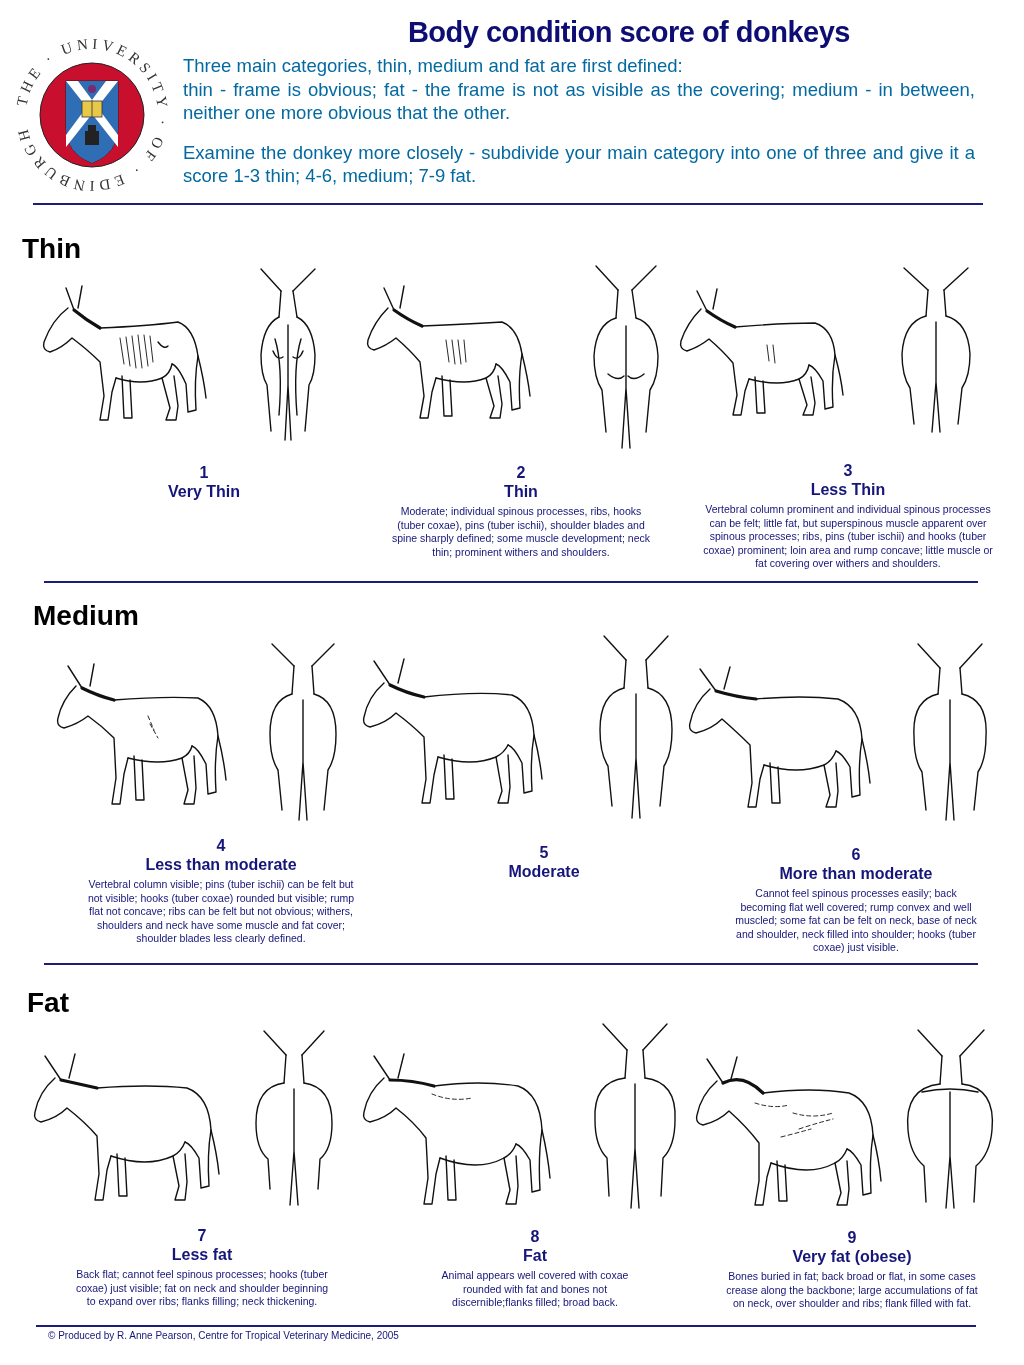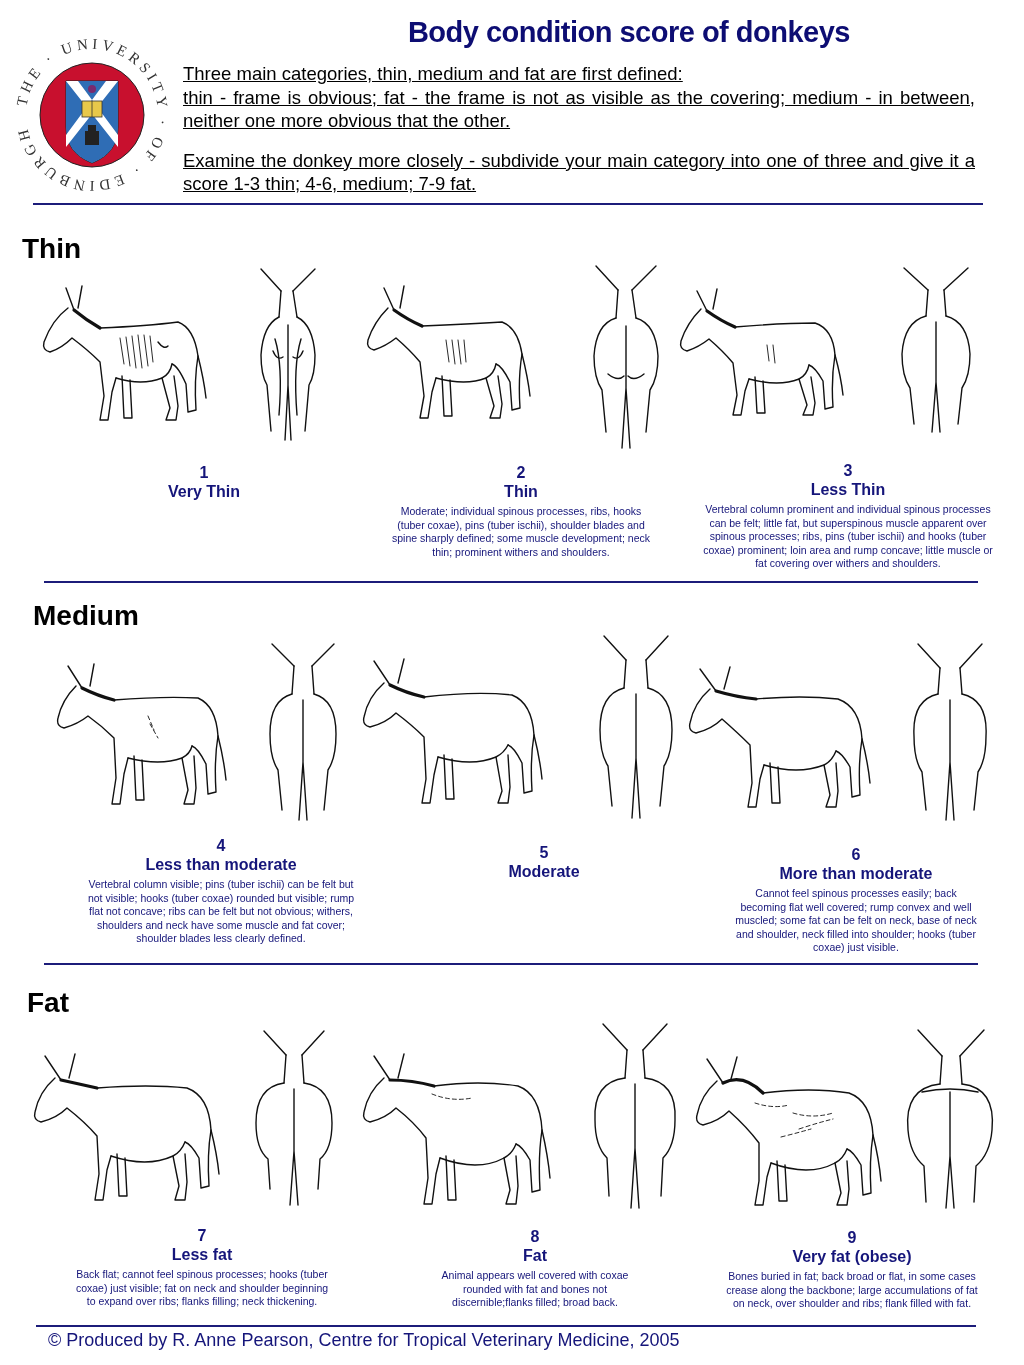--- a/index.html
+++ b/index.html
@@ -1,29 +1,29 @@
 <!DOCTYPE html>
 <html><head>
 <meta charset="utf-8">
 <style>
   html, body { margin: 0; padding: 0; background: #ffffff; }
   body { width: 1024px; height: 1365px; position: relative; overflow: hidden;
          font-family: "Liberation Sans", sans-serif; color: #1a1a6e; }
   .abs { position: absolute; }
   .title { left: 330px; top: 16px; width: 520px; text-align: right; font-size: 29px; font-weight: bold;
            color: #0d0d73; letter-spacing: -0.5px; }
-  .intro { left: 183px; top: 62px; width: 792px; font-size: 18.5px; line-height: 23.5px; color: #000000; text-align: justify; text-decoration: underline; }
+  .intro { left: 183px; top: 54px; width: 792px; font-size: 18.5px; line-height: 23.5px; color: #0369a1; text-align: justify; }
   .intro p { margin: 0 0 5px 0; }
   .rule { height: 2px; background: #1c1c7a; }
   .section-title { font-size: 28px; font-weight: bold; color: #000; }
   .score { position: absolute; text-align: center; color: #15157a; }
   .score .num { font-size: 16px; font-weight: bold; line-height: 19px; }
   .score .lbl { font-size: 16px; font-weight: bold; line-height: 20px; }
   .score .desc { font-size: 10.5px; line-height: 13.6px; margin-top: 3px; }
-  .footer { left: 48px; top: 1330px; font-size: 18px; color: #15157a; }
+  .footer { left: 48px; top: 1330px; font-size: 10px; color: #15157a; }
   svg.dk { position: absolute; overflow: visible; }
   svg.dk path, svg.dk ellipse, svg.dk line { fill: none; stroke: #111; stroke-width: 1.4; stroke-linecap: round; stroke-linejoin: round; }
   svg.dk .mane { stroke-width: 3.2; }
   svg.dk .rib { stroke-width: 0.9; }
   svg.dk .dash { stroke-dasharray: 4 3; stroke-width: 0.9; }
   .logo { left: 12px; top: 35px; width: 160px; height: 160px; }
 </style>
 </head>
 <body>
 

